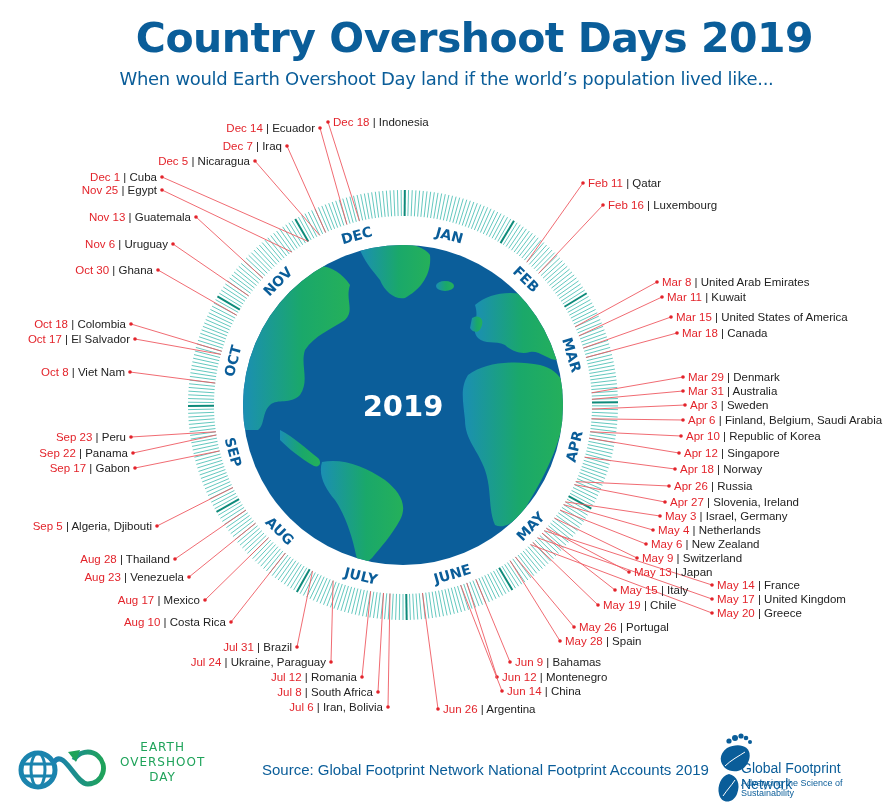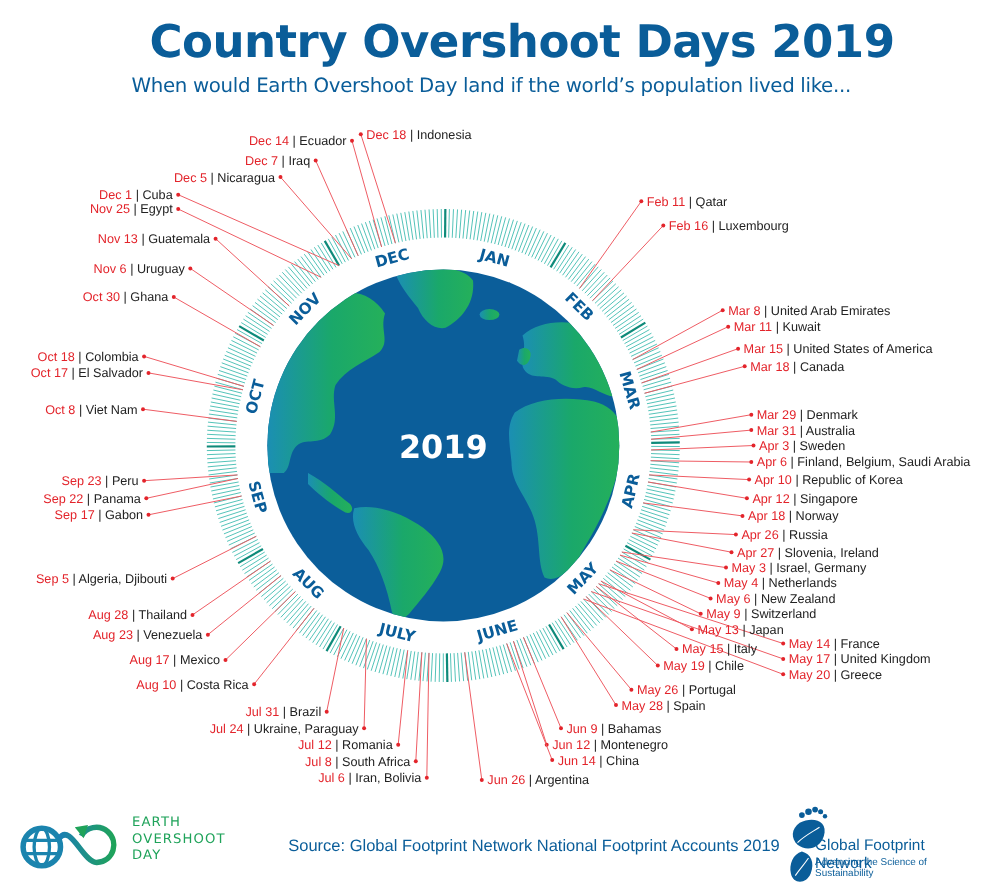--- a/index.html
+++ b/index.html
@@ -11,21 +11,21 @@
   .subtitle { position: absolute; left: 0; width: 893px; top: 68px; text-align: center;
               font-family: "DejaVu Sans", sans-serif; font-weight: normal; font-size: 18px;
               color: #0a5d99; letter-spacing: -0.3px; margin: 0; }
   #chart { position: absolute; left: 0; top: 0; }
   .lbl { font-family: "Liberation Sans", sans-serif; font-size: 11.5px; }
   .lbl .d { fill: #e3242b; }
   .lbl .c { fill: #222222; }
   .footer { position: absolute; left: 0; top: 730px; width: 893px; height: 79px; }
   .eod-logo { position: absolute; left: 16px; top: 10px; width: 95px; height: 55px; }
   .eod-text { position: absolute; left: 120px; top: 10px; font-family: "DejaVu Sans", sans-serif;
-              font-size: 12px; line-height: 15px; letter-spacing: 1px; color: #1fa35a; }
+              font-size: 12px; line-height: 15px; letter-spacing: 1px; color: #1fa35a; text-align: center; }
   .eod-text .b { font-weight: normal; }
   .source { position: absolute; left: 262px; top: 31px; font-family: "Liberation Sans", sans-serif;
             font-size: 15px; color: #0a5d99; }
   .gfn-logo { position: absolute; left: 715px; top: 2px; width: 40px; height: 75px; }
   .gfn-name { position: absolute; left: 741px; top: 30px; font-family: Liberation Sans, sans-serif;
               font-size: 14px; color: #0a5d99; }
   .gfn-tag { position: absolute; left: 741px; top: 48px; font-family: Liberation Sans, sans-serif;
              font-size: 9px; color: #0a5d99; }
 </style>
 </head>

